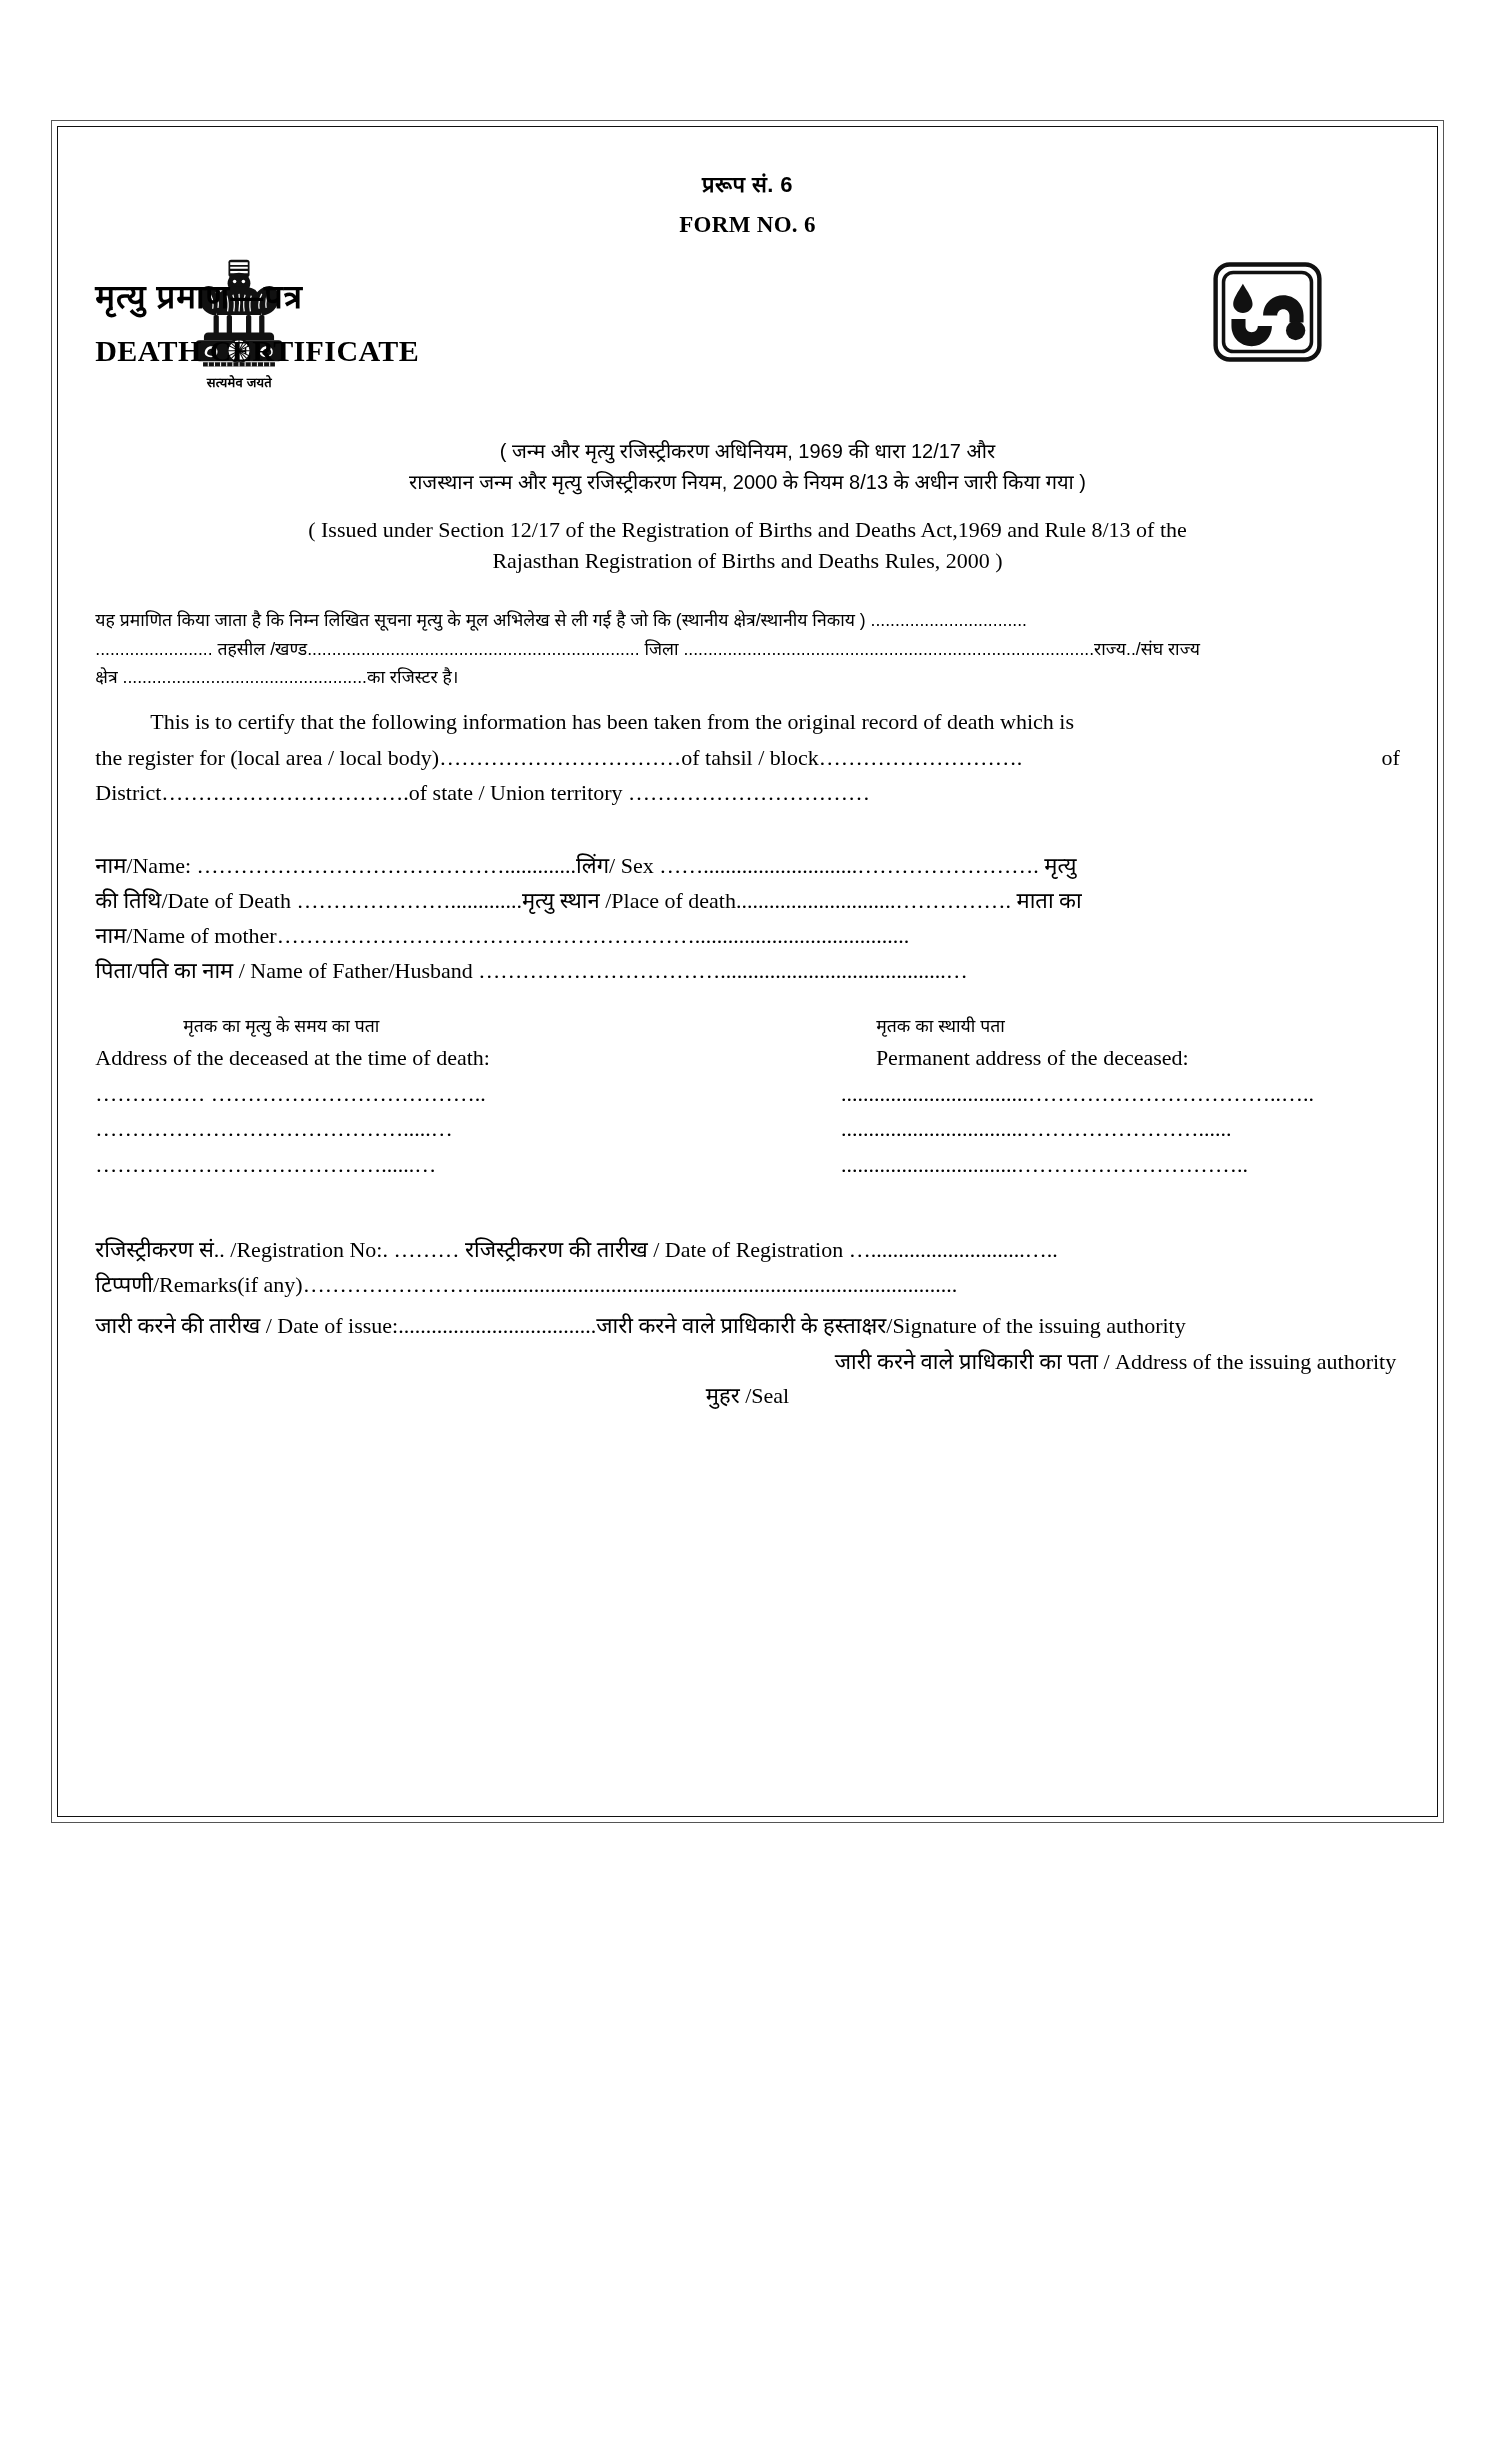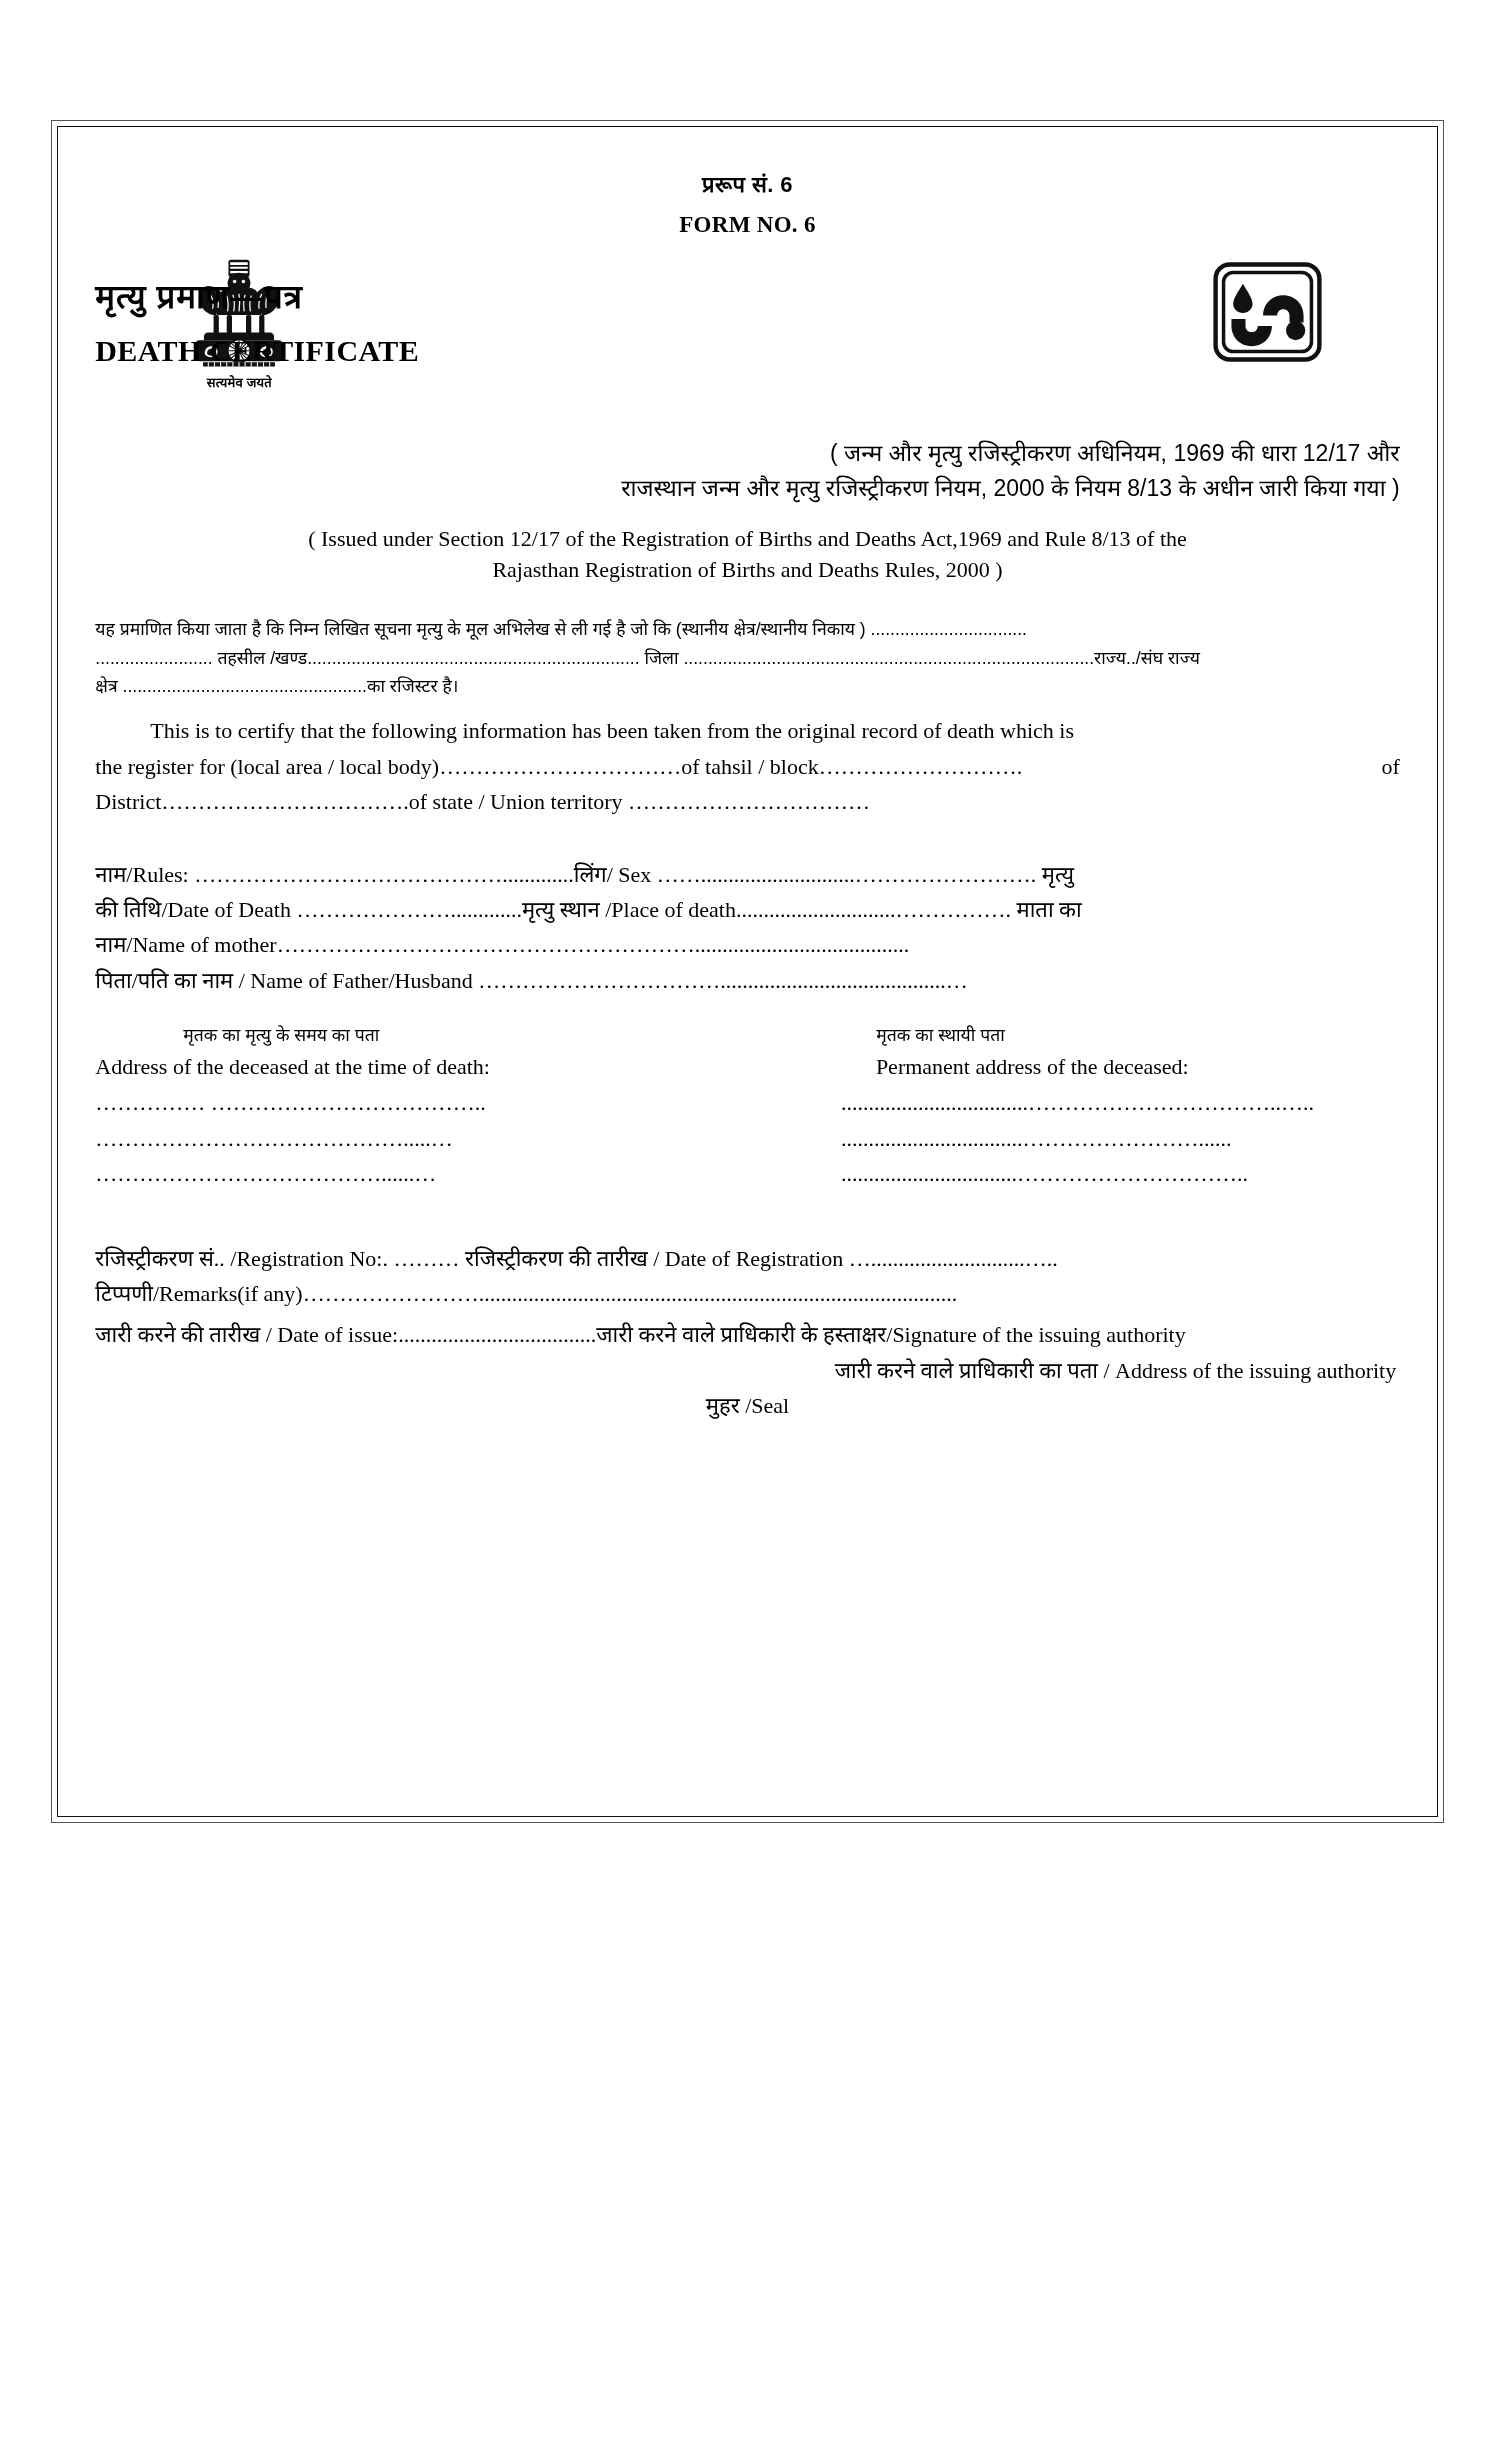--- a/index.html
+++ b/index.html
@@ -107,24 +107,23 @@
   }
   .title-en {
     font-size: 30px;
     font-weight: 700;
     letter-spacing: 0.4px;
     margin-top: 16px;
   }
 
   
   .act-hi-line {
-    font-size: 23px;
+    font-size: 20px;
     font-family: "Liberation Sans", "DejaVu Sans", sans-serif;
     line-height: 1.55;
-    text-align: right;
   }
   .act-hi-line.first { margin-top: 5.3px; }
   .act-en-line {
     font-size: 22px;
     line-height: 1.42;
   }
   .act-en-line.first { margin-top: 16px; }
 
   
   #body-hi {
@@ -292,21 +291,21 @@
       <div id="body-en">
         <div class="ln1">This is to certify that the following information has been taken from the original record of death which is</div>
         <div class="ln2">
           <span>the  register  for  (local  area  /  local  body)……………………………of  tahsil  /  block……………………….</span>
           <span>of</span>
         </div>
         <div>District…………………………….of state / Union territory ……………………………</div>
       </div>
 
       <div id="fields">
-        <div class="fl">नाम/Rules: …………………………………….............लिंग/ Sex ……............................……………………. मृत्यु</div>
+        <div class="fl">नाम/Name: …………………………………….............लिंग/ Sex ……............................……………………. मृत्यु</div>
         <div class="fl">की तिथि/Date of Death ………………….............मृत्यु स्थान /Place of death.............................……………. माता का</div>
         <div class="fl">नाम/Name of mother………………………………………………….......................................</div>
         <div class="fl">पिता/पति का नाम / Name of Father/Husband   …………………………….........................................…</div>
       </div>
 
       <div id="address-section">
         <div class="addr-row heads">
           <div class="addr-col-left addr-head-hi">मृतक का मृत्यु के समय का पता</div>
           <div class="addr-col-right addr-head-hi">मृतक का स्थायी पता</div>
         </div>

